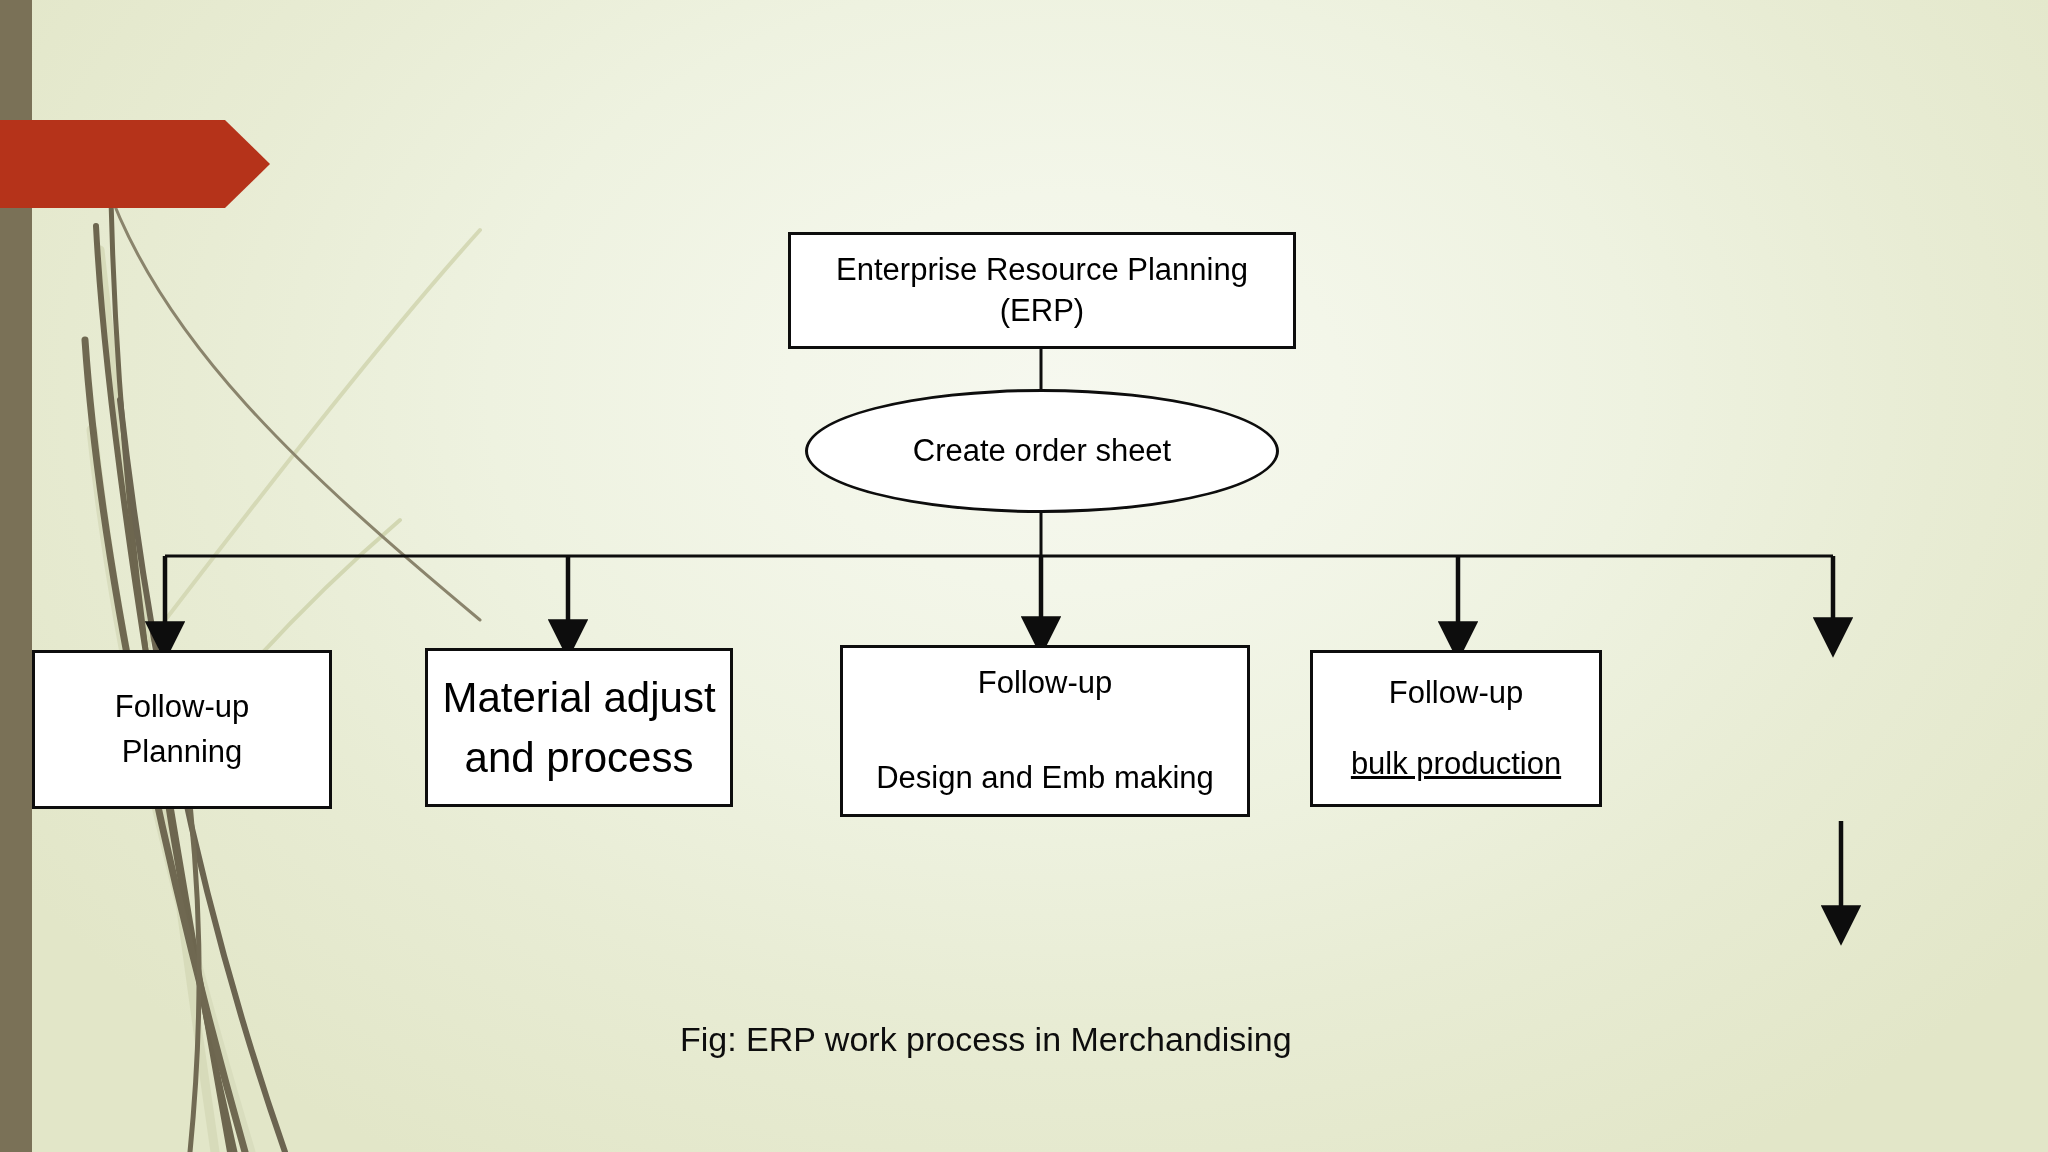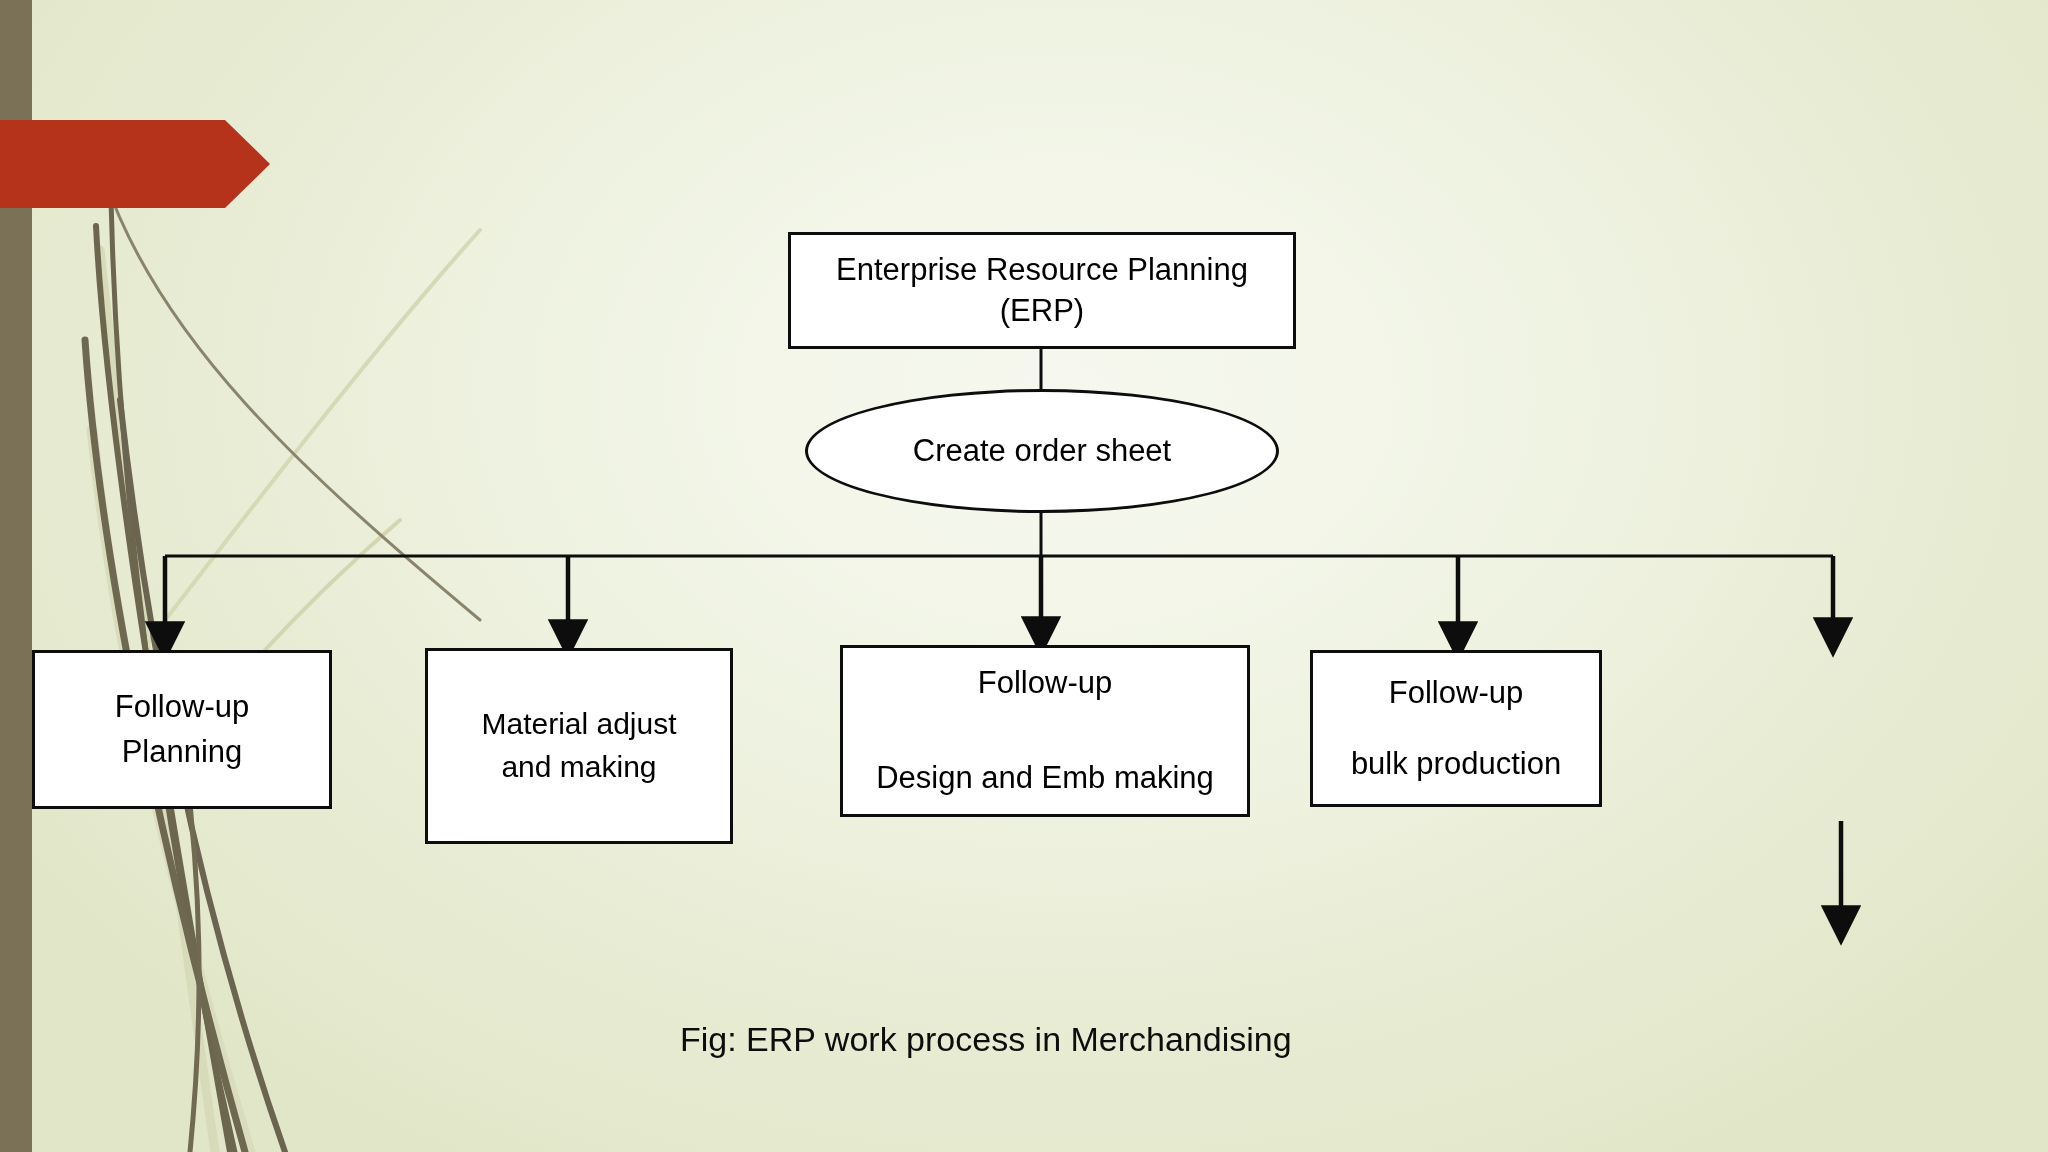--- a/index.html
+++ b/index.html
@@ -82,28 +82,28 @@
 
   
   #node-erp       { left: 788px;  top: 232px;  width: 508px; height: 117px; font-size: 31px; }
   #node-erp .line { line-height: 1.30; }
 
   #node-order     { left: 805px;  top: 389px;  width: 474px; height: 124px; font-size: 31px; }
 
   #node-sampling  { left: 32px;   top: 650px;  width: 300px; height: 159px; font-size: 31px; }
   #node-sampling .line { line-height: 1.42; }
 
-  #node-material  { left: 425px;  top: 648px;  width: 308px; height: 196px; font-size: 30px; }
+  #node-material  { left: 425px;  top: 648px;  width: 308px; height: 159px; font-size: 42px; }
   #node-material .line { line-height: 1.42; }
 
   #node-design    { left: 840px;  top: 645px;  width: 410px; height: 172px; font-size: 31px; }
   #node-design .line.gap { margin-top: 56px; }
 
   #node-bulk      { left: 1310px; top: 650px;  width: 292px; height: 157px; font-size: 31px; }
-  #node-bulk .line.gap { margin-top: 32px; }
+  #node-bulk .line.gap { margin-top: 32px; text-decoration: underline; }
 
   #node-packing   { left: 1678px; top: 646px;  width: 328px; height: 175px; font-size: 31px; }
   #node-packing .line { line-height: 1.36; }
 
   #node-end       { left: 1725px; top: 934px;  width: 237px; height: 96px;  font-size: 31px; }
 
   .figure-caption {
     position: absolute;
     left: 680px;
     top: 1020px;
@@ -169,21 +169,21 @@
     <span class="line">Create order sheet</span>
   </div>
 
   <div class="node node-box" id="node-sampling">
     <span class="line">Follow-up</span>
     <span class="line">Planning</span>
   </div>
 
   <div class="node node-box" id="node-material">
     <span class="line">Material adjust</span>
-    <span class="line">and making</span>
+    <span class="line">and process</span>
   </div>
 
   <div class="node node-box" id="node-design">
     <span class="line">Follow-up</span>
     <span class="line gap">Design and Emb making</span>
   </div>
 
   <div class="node node-box" id="node-bulk">
     <span class="line">Follow-up</span>
     <span class="line gap">bulk production</span>

